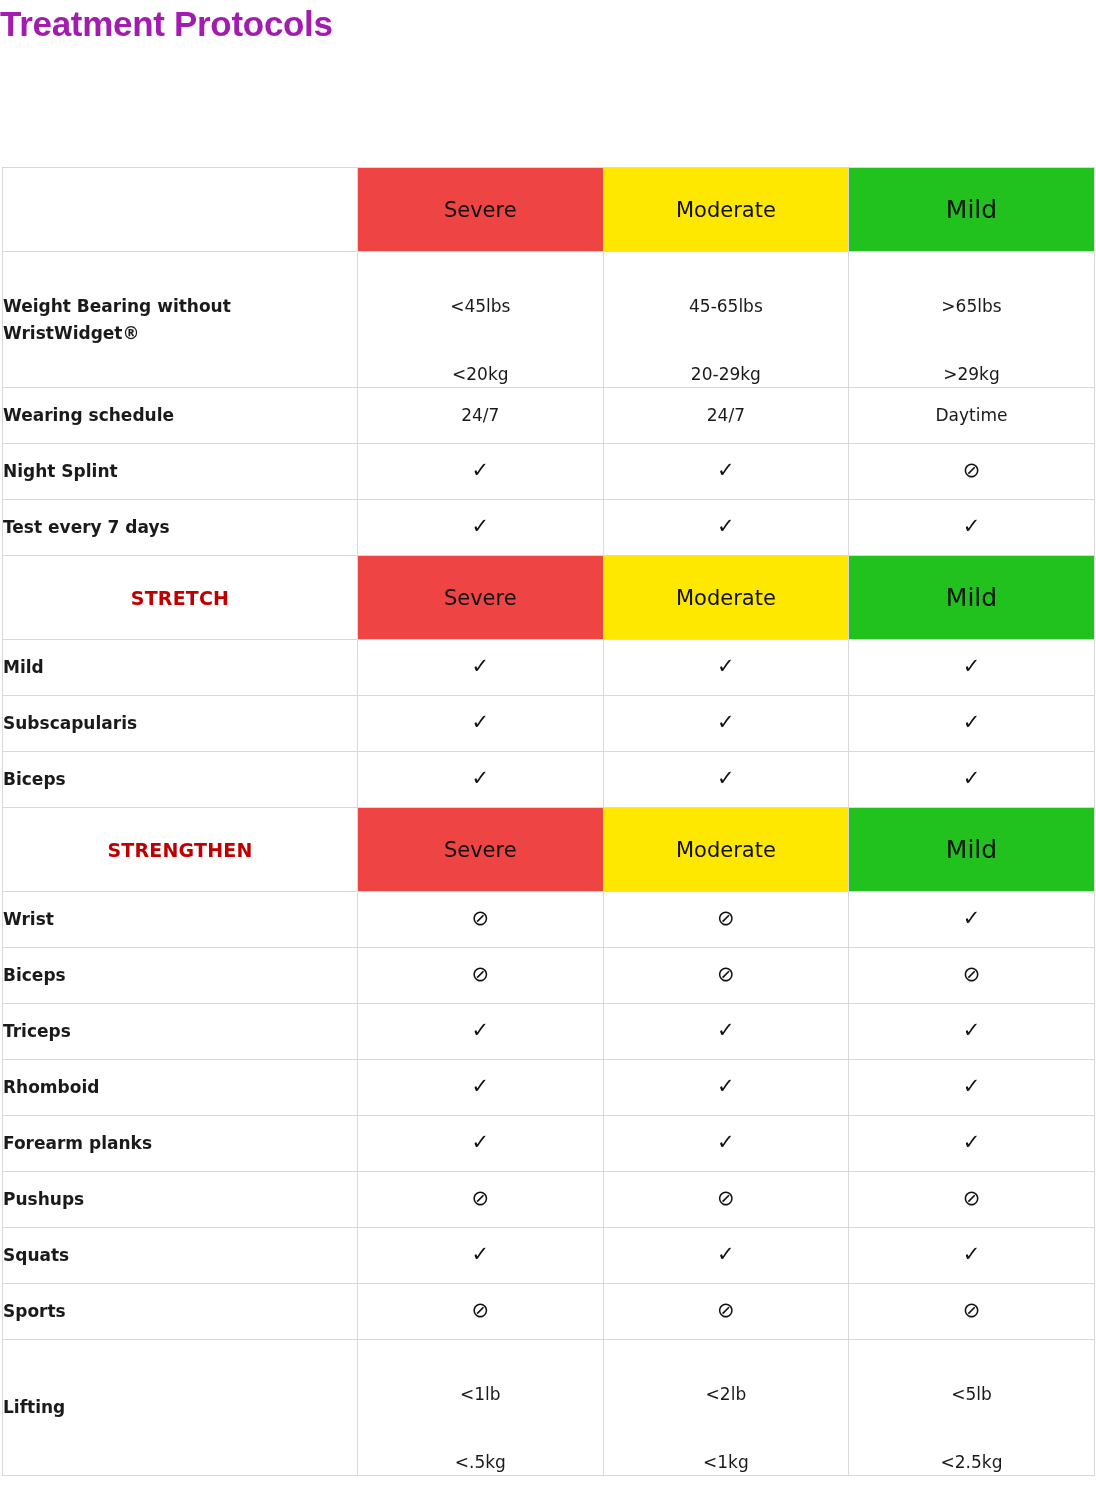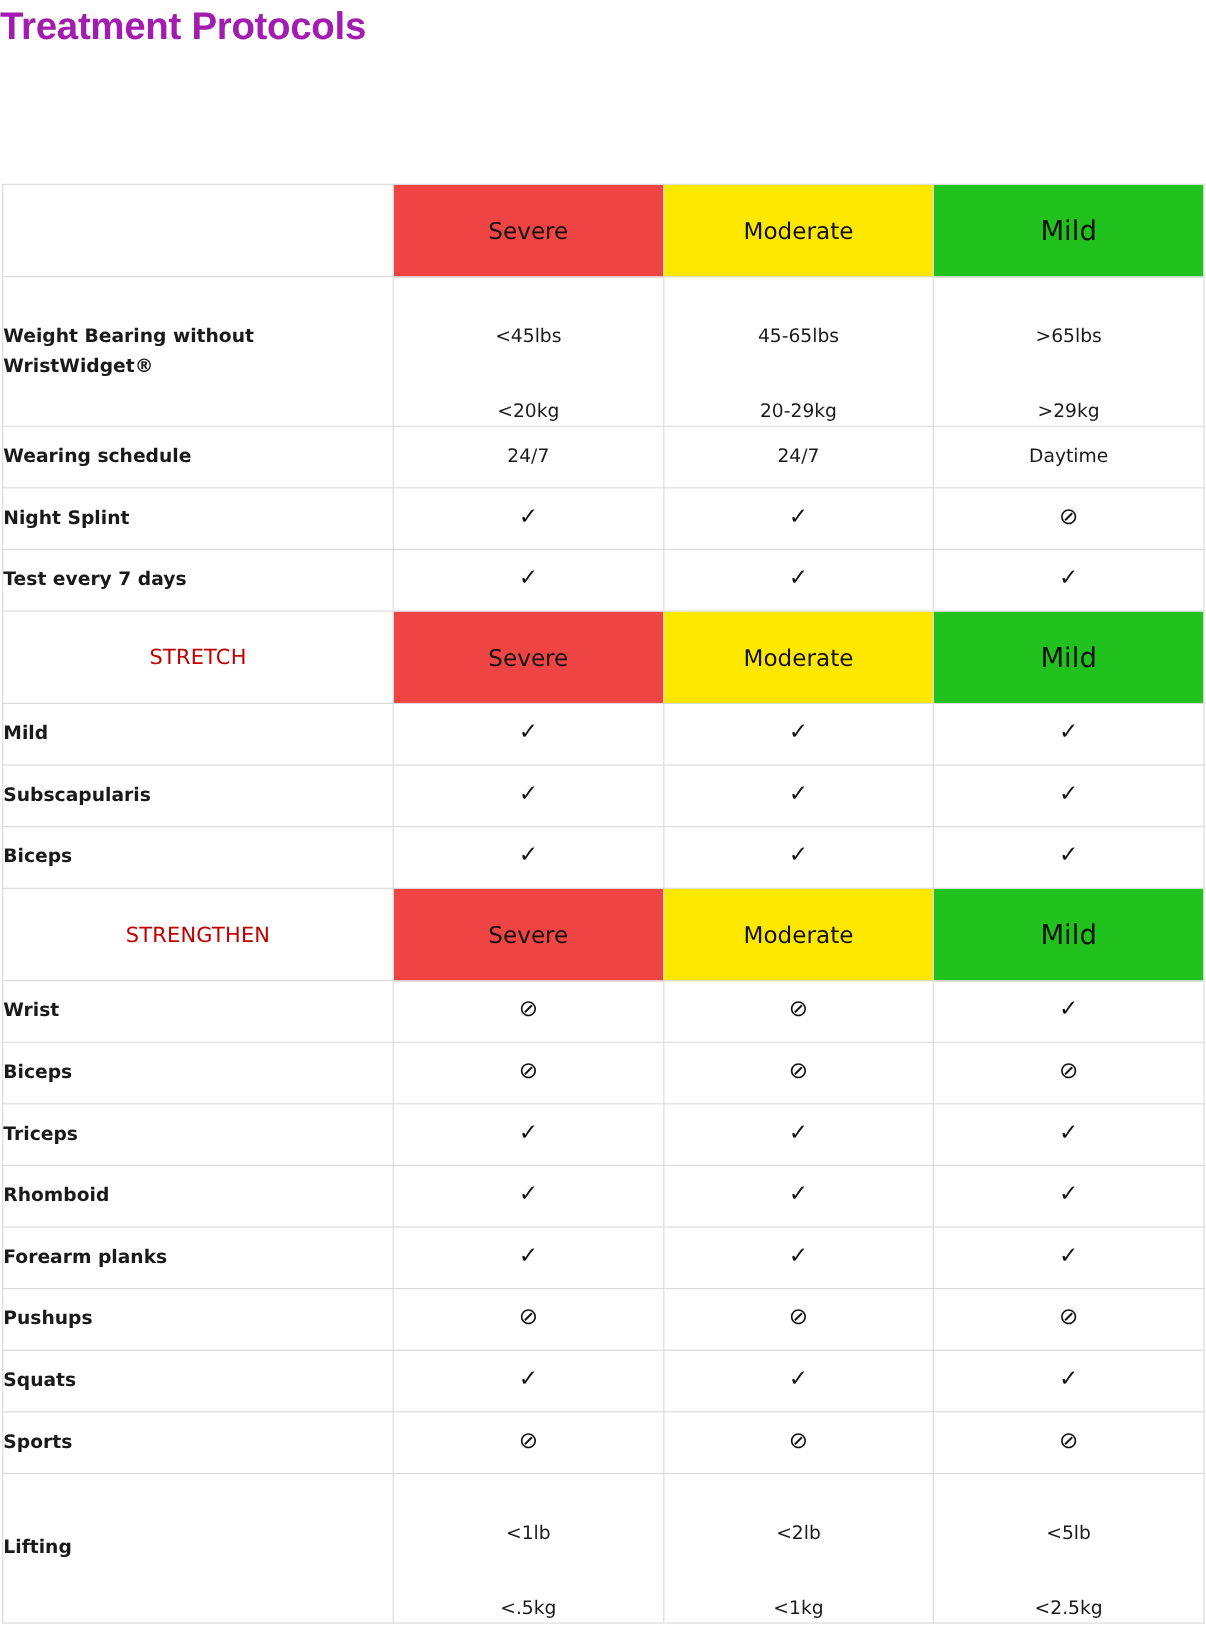--- a/index.html
+++ b/index.html
@@ -99,21 +99,21 @@
     font-size: 25px;
     color: #111111;
     padding: 22px 4px;
   }
   .band-severe.tall, .band-moderate.tall, .band-mild.tall {
     padding: 24px 4px;
   }
   .band-section-label {
     text-align: center;
     font-size: 19px;
-    font-weight: normal;
+    font-weight: bold;
     color: #c00000;
     letter-spacing: 0.2px;
     padding: 22px 4px;
   }
   .empty-cell { background: #ffffff; }
 
   .tall-row td { height: 84px; }
   .norm-row td { height: 56px; }
   .triple-row td { height: 112px; }
   .double-row td { height: 90px; }

